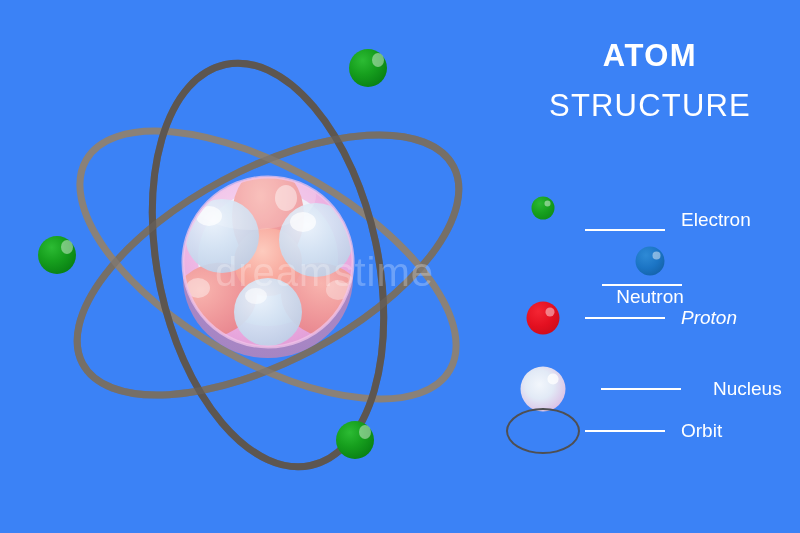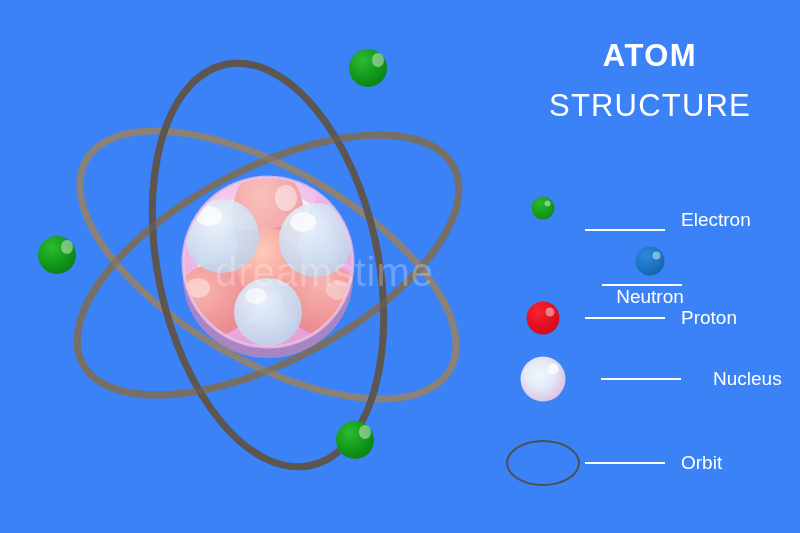--- a/index.html
+++ b/index.html
@@ -259,37 +259,37 @@
     </div>
 
     <div class="legend-row" style="top:238px;flex-direction:column;">
       <div class="legend-icon-cell">
         <span class="sphere sph-neutron"></span>
       </div>
       <div class="legend-connector"></div>
       <div class="legend-label">Neutron</div>
     </div>
 
-    <div class="legend-row" style="top:295px;">
+    <div class="legend-row" style="top:295px;font-style:italic;">
       <div class="legend-icon-cell">
         <span class="sphere sph-proton"></span>
       </div>
       <div class="legend-connector"></div>
       <div class="legend-label">Proton</div>
     </div>
 
-    <div class="legend-row" style="top:356px;gap:16px;">
+    <div class="legend-row" style="top:366px;gap:16px;">
       <div class="legend-icon-cell">
         <span class="sphere sph-nucleus"></span>
       </div>
       <div class="legend-connector"></div>
       <div class="legend-label">Nucleus</div>
     </div>
 
-    <div class="legend-row" style="top:440px;">
+    <div class="legend-row" style="top:408px;">
       <div class="legend-icon-cell">
         <span class="legend-orbit-ellipse"></span>
       </div>
       <div class="legend-connector"></div>
       <div class="legend-label">Orbit</div>
     </div>
 
   </div>
 
   <div class="watermark" style="left:195px; top:250px;margin-left:20px;">dreamstime</div>

